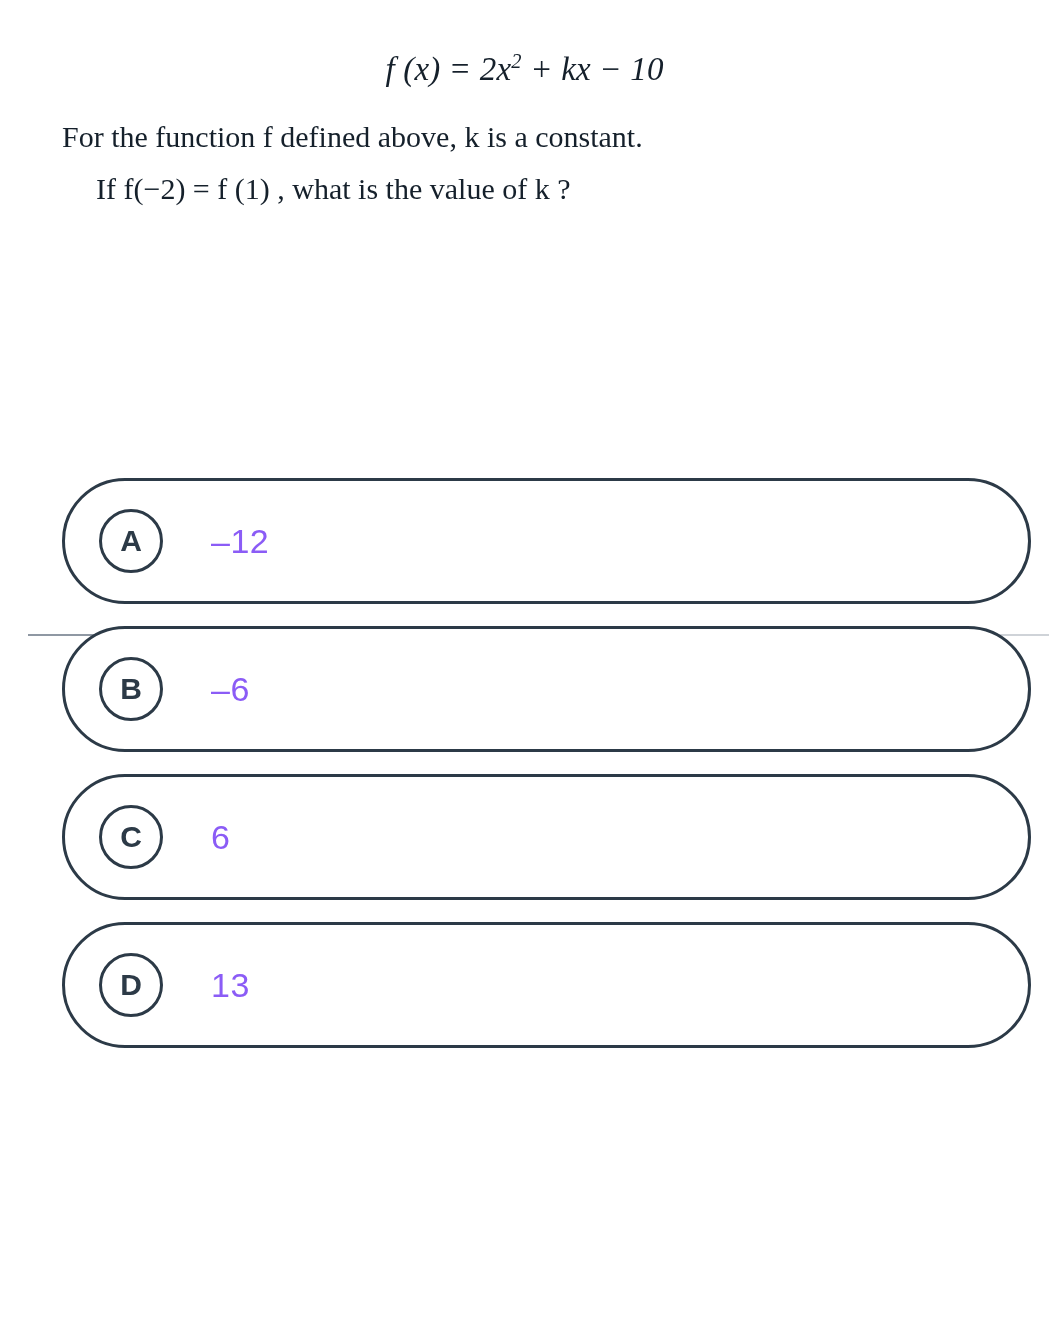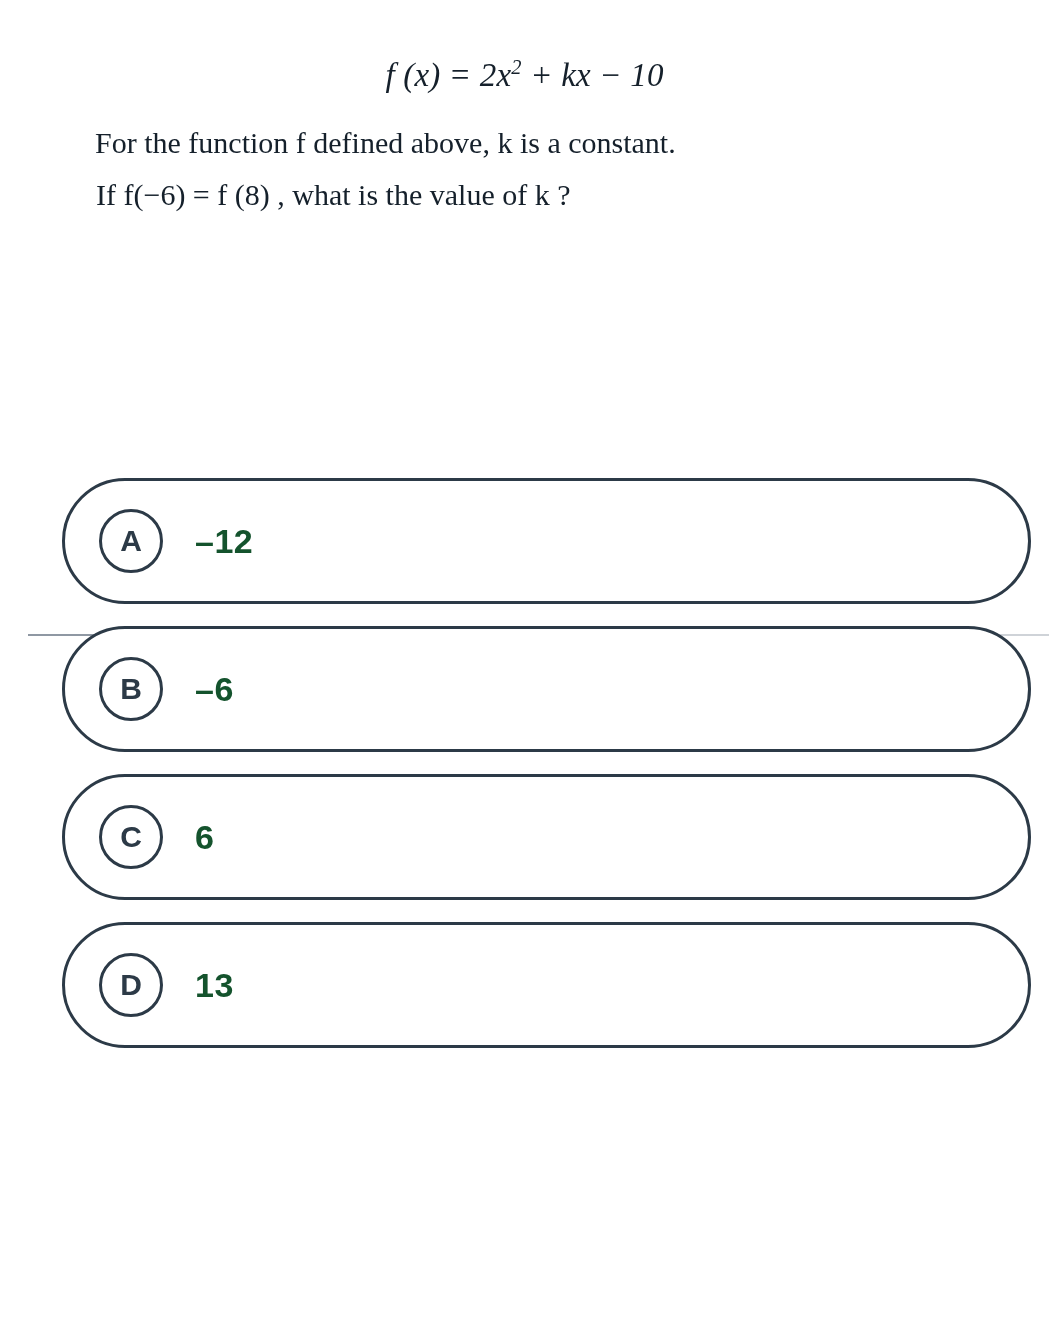--- a/index.html
+++ b/index.html
@@ -11,21 +11,21 @@
     width: 1049px;
     height: 1326px;
     position: relative;
     font-family: "Liberation Serif", serif;
     color: #1b2430;
     overflow: hidden;
   }
 
   .question-block {
     position: absolute;
-    top: 8px;
+    top: 2px;
     left: 0;
     width: 1049px;
   }
 
   .formula-line {
     text-align: center;
     font-family: "Liberation Serif", serif;
     font-size: 33px;
     letter-spacing: 0.2px;
     margin-top: 48px;
@@ -33,21 +33,21 @@
     white-space: nowrap;
   }
   .formula-line .ital { font-style: italic; }
   .formula-line sup {
     font-size: 0.62em;
     vertical-align: super;
     font-style: italic;
   }
 
   .prompt {
-    margin: 26px 0 0 95px;
+    margin: 26px 0 0 62px;
     font-size: 30px;
     line-height: 1.52;
     color: #15202b;
     max-width: 900px;
   }
 
   .prompt-line2 {
     margin: 6px 0 0 96px;
     font-size: 30px;
     line-height: 1.52;
@@ -84,25 +84,25 @@
     align-items: center;
     justify-content: center;
     font-family: "Liberation Sans", sans-serif;
     font-size: 30px;
     font-weight: 700;
     color: #2c3a47;
     letter-spacing: 0;
   }
 
   .choice-text {
-    margin-left: 32px;
+    margin-left: 48px;
     font-family: "Liberation Sans", sans-serif;
     font-size: 34px;
-    font-weight: 700;
-    color: #14532d;
+    font-weight: 400;
+    color: #8b5cf6;
     letter-spacing: 0.5px;
   }
 
   .divider {
     position: absolute;
     left: 28px;
     top: 634px;
     width: 1021px;
     height: 2px;
     background: #cfd3d8;
@@ -122,21 +122,21 @@
 
 <div class="question-block">
 
   <div class="formula-line">
     <span class="ital">f (x) =</span>
     <span class="ital">2x</span><sup>2</sup>
     <span class="ital">+ kx − 10</span>
   </div>
 
   <div class="prompt">For the function  f  defined above,  k  is a constant.</div>
-  <div class="prompt-line2">If  f(−6) = f (8) , what is the value of  k ?</div>
+  <div class="prompt-line2">If  f(−2) = f (1) , what is the value of  k ?</div>
 
 </div>
 
 <div class="divider"></div>
 
 <div class="choices">
 
   <div class="choice">
     <div class="choice-letter">A</div>
     <div class="choice-text">–12</div>

